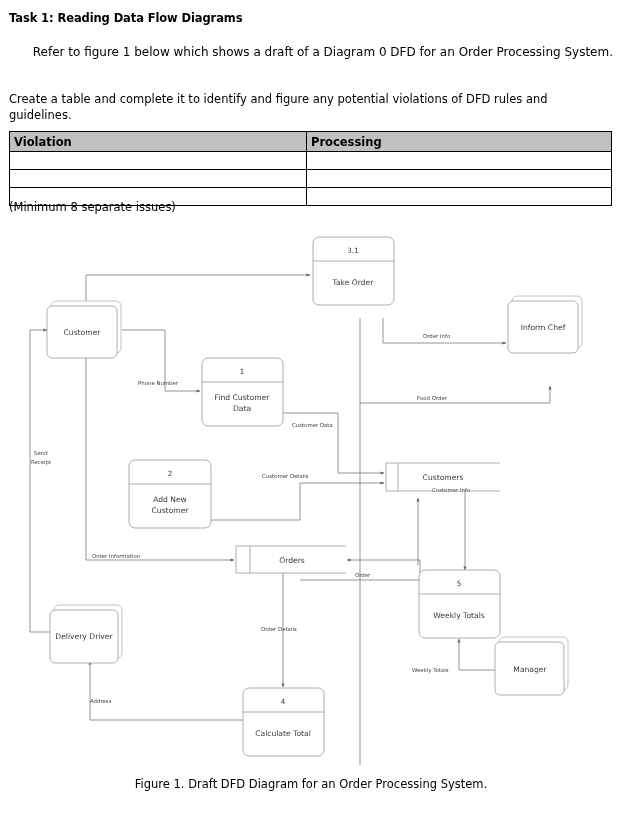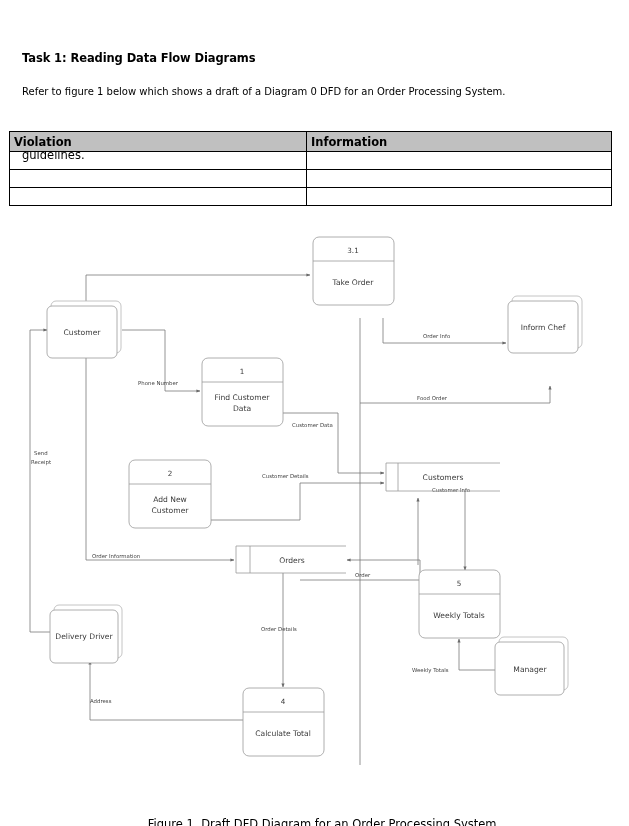--- a/index.html
+++ b/index.html
@@ -16,34 +16,34 @@
     overflow: hidden;
   }
   .page {
     position: absolute;
     left: 0; top: 0;
     width: 629px;
     height: 826px;
   }
   .doc-text {
     position: absolute;
-    left: 22px;
+    left: 9px;
     width: 604px;
-    margin-top: 40px;
   }
   #task-title {
     top: 11px;
     font-size: 11.5px;
     font-weight: bold;
     letter-spacing: -0.1px;
   }
   #para-1 {
     top: 44px;
-    font-size: 10px;
+    font-size: 12px;
     line-height: 16px;
+    text-align: right;
   }
   #para-2 {
     top: 91px;
     font-size: 11.5px;
     line-height: 16px;
   }
   #violations-table {
     position: absolute;
     left: 9px;
     top: 131px;
@@ -129,39 +129,40 @@
   <div class="doc-text" id="para-2">Create a table and complete it to identify and figure any potential violations of DFD rules and guidelines.</div>
 
   <table id="violations-table">
     <colgroup>
         <col class="c1">
         <col class="c2">
       </colgroup>
     <thead>
       <tr>
         <th>Violation</th>
-        <th>Information</th>
+        <th>Processing</th>
       </tr>
     </thead>
     <tbody>
       <tr>
         <td></td>
         <td></td>
       </tr>
       <tr>
         <td></td>
         <td></td>
       </tr>
       <tr>
         <td></td>
         <td></td>
       </tr>
     </tbody>
   </table>
 
+  <div class="doc-text" id="minimum-note">(Minimum 8 separate issues)</div>
 
   <svg id="dfd-figure" viewBox="0 0 629 540">
 
     <defs>
       <marker id="arrow" viewBox="0 0 10 10" refX="9" refY="5" markerWidth="5" markerHeight="5" orient="auto-start-reverse">
         <path d="M 0 1 L 10 5 L 0 9 z" fill="#6a6a6a"></path>
       </marker>
     </defs>
 
     <g>

